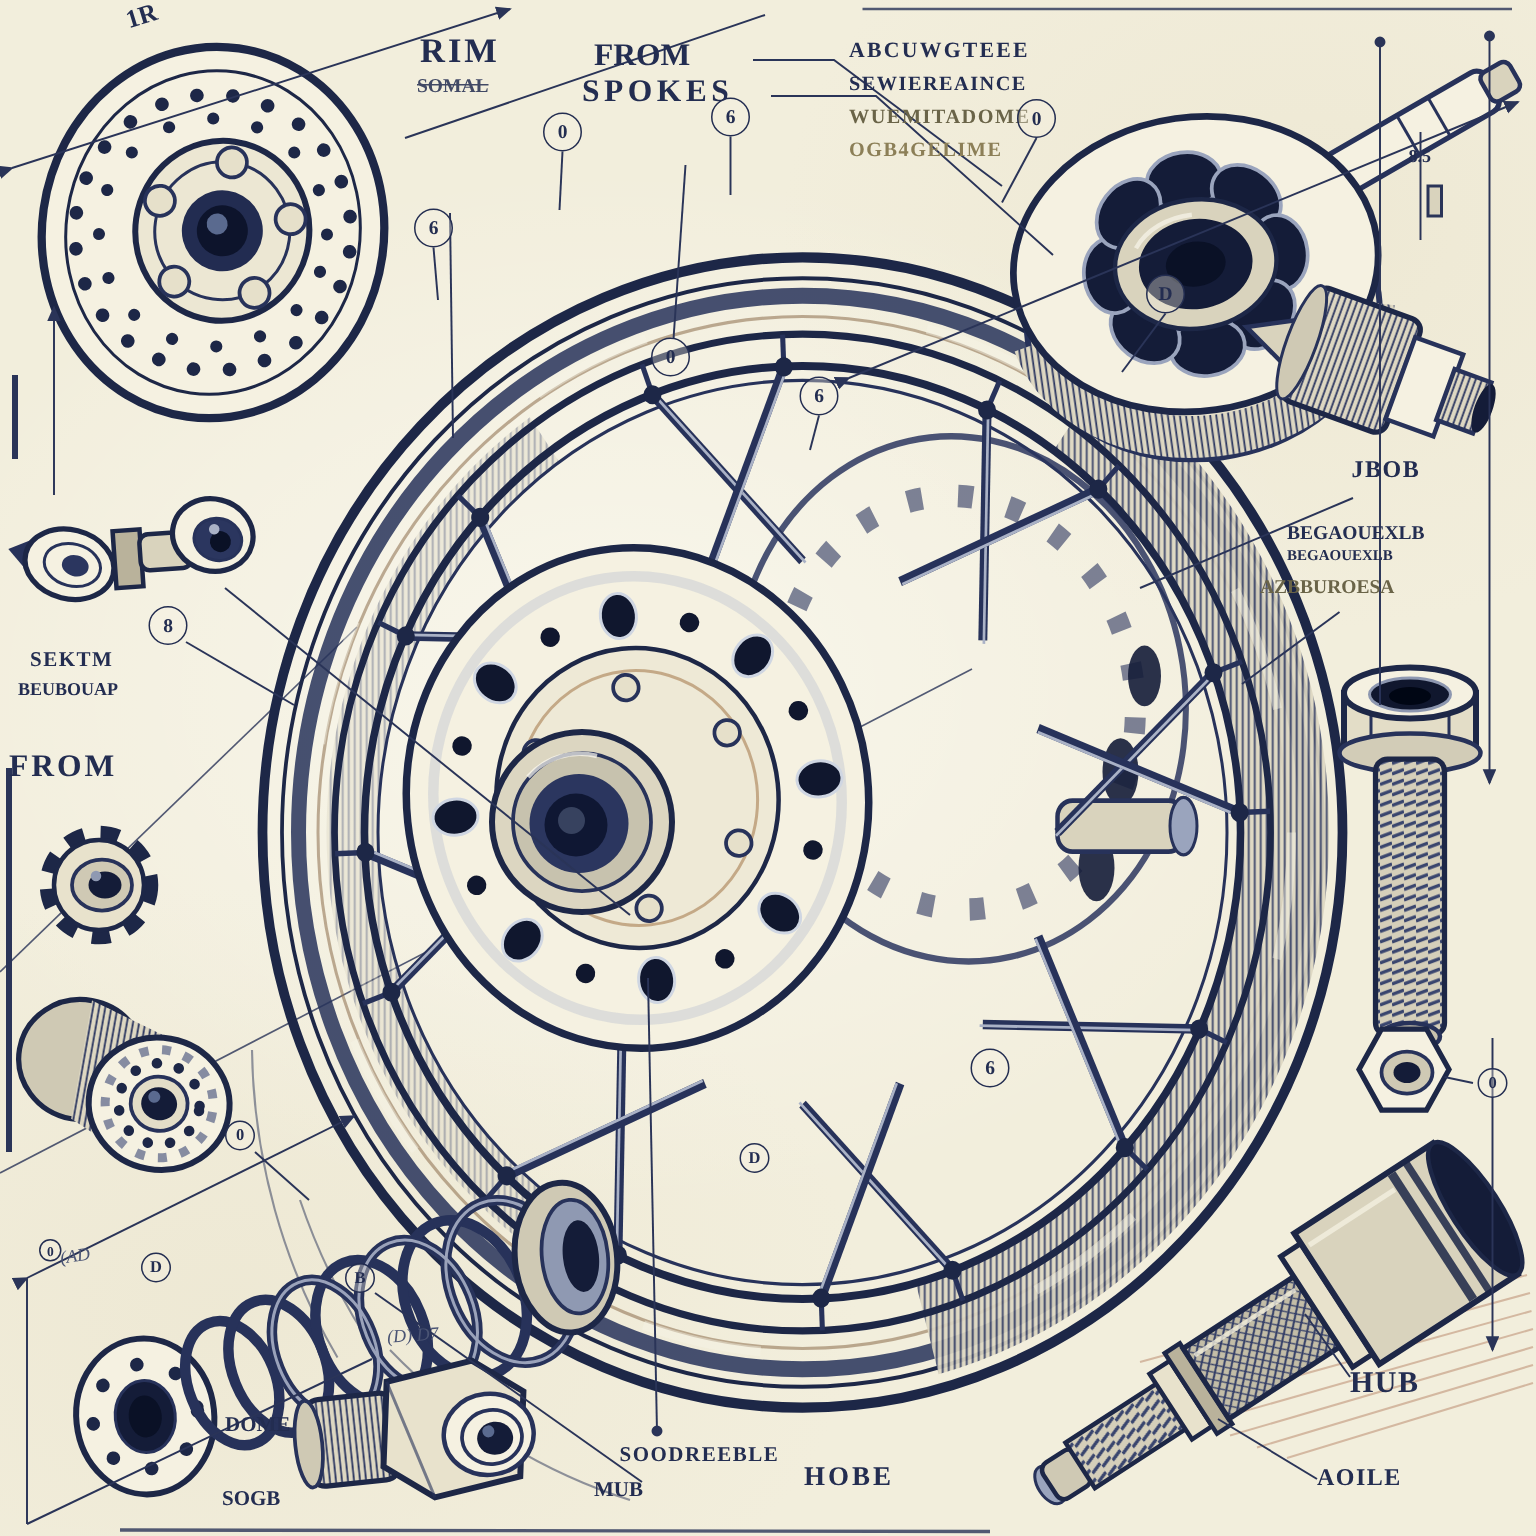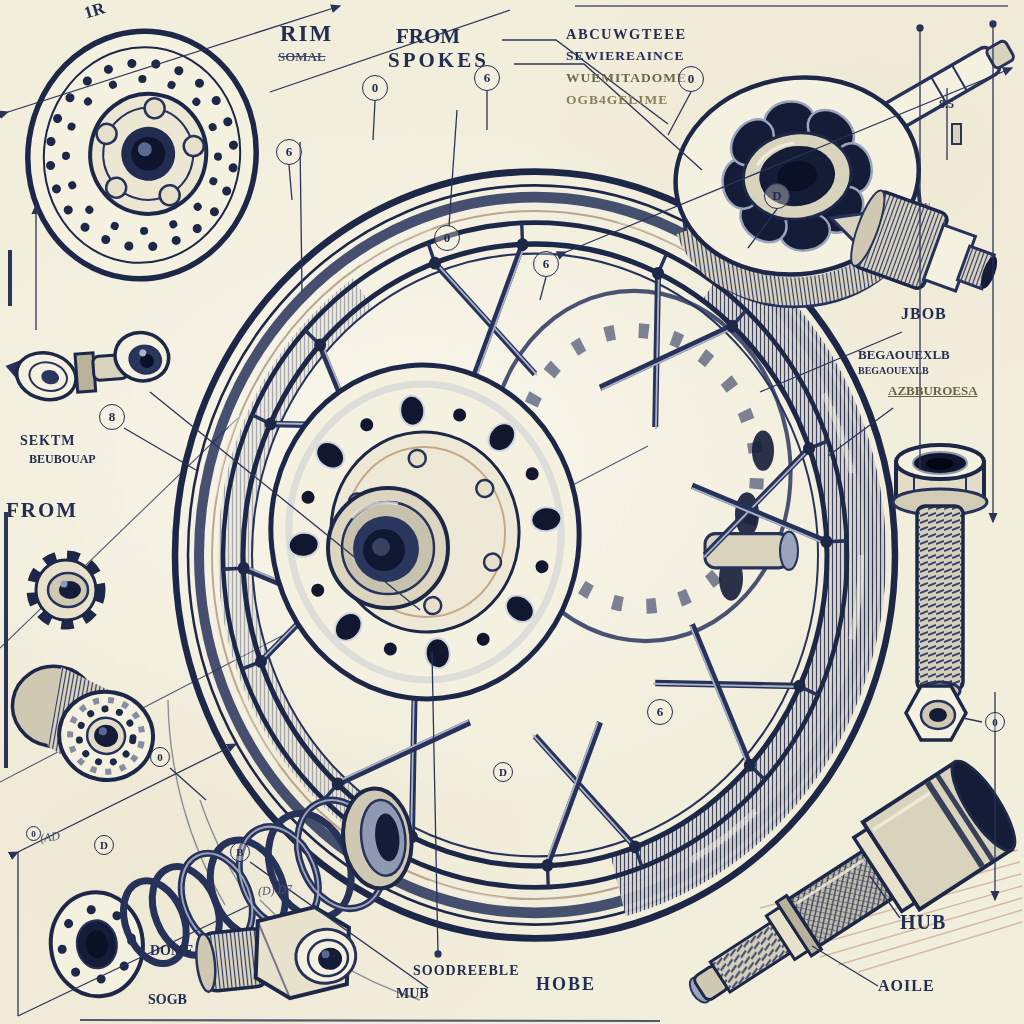--- a/index.html
+++ b/index.html
@@ -378,23 +378,23 @@
 <div class="lbl" style="left:396px;top:26px;font-size:21px;">FROM</div>
 <div class="lbl" style="left:388px;top:50px;font-size:21px;letter-spacing:3px;">SPOKES</div>
 <div class="lbl" style="left:566px;top:27px;font-size:14.5px;letter-spacing:1.5px;text-align:center;">ABCUWGTEEE</div>
 <div class="lbl" style="left:566px;top:49px;font-size:13.5px;letter-spacing:1px;">SEWIEREAINCE</div>
 <div class="lbl sepia1" style="left:566px;top:71px;font-size:13.5px;letter-spacing:1px;">WUEMITADOME</div>
 <div class="lbl sepia2" style="left:566px;top:93px;font-size:13.5px;letter-spacing:1px;text-align:center;">OGB4GELIME</div>
 <div class="lbl" style="left:939px;top:98px;font-size:12px;">8.5</div>
 <div class="lbl" style="left:901px;top:306px;font-size:16px;letter-spacing:1px;">JBOB</div>
 <div class="lbl" style="left:858px;top:348px;font-size:13px;">BEGAOUEXLB</div>
 <div class="lbl" style="left:858px;top:366px;font-size:10px;">BEGAOUEXLB</div>
-<div class="lbl sepia1" style="left:888px;top:384px;font-size:13px;text-decoration:underline;">AZBBUROESA</div>
+<div class="lbl sepia1" style="left:840px;top:384px;font-size:13px;">AZBBUROESA</div>
 <div class="lbl" style="left:20px;top:434px;font-size:14px;letter-spacing:1px;">SEKTM</div>
-<div class="lbl" style="left:29px;top:453px;font-size:12px;">BEUBOUAP</div>
+<div class="lbl" style="left:12px;top:453px;font-size:12px;">BEUBOUAP</div>
 <div class="lbl" style="left:6px;top:500px;font-size:21px;letter-spacing:2px;">FROM</div>
 <div class="lbl ital" style="left:40px;top:831px;font-size:12px;transform:rotate(-8deg);">(AD</div>
 <div class="lbl" style="left:150px;top:944px;font-size:14px;">DOME</div>
 <div class="lbl" style="left:148px;top:993px;font-size:14px;">SOGB</div>
 <div class="lbl ital" style="left:258px;top:884px;font-size:12px;transform:rotate(-4deg);">(D) D7</div>
 <div class="lbl" style="left:413px;top:964px;font-size:14px;letter-spacing:1px;">SOODREEBLE</div>
 <div class="lbl" style="left:396px;top:987px;font-size:14px;">MUB</div>
 <div class="lbl" style="left:536px;top:975px;font-size:18px;letter-spacing:2px;">HOBE</div>
 <div class="lbl" style="left:900px;top:912px;font-size:20px;letter-spacing:1px;">HUB</div>
 <div class="lbl" style="left:878px;top:978px;font-size:16px;letter-spacing:1px;">AOILE</div>

